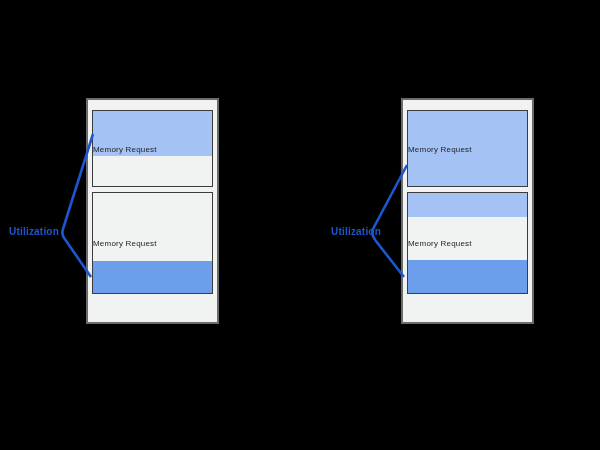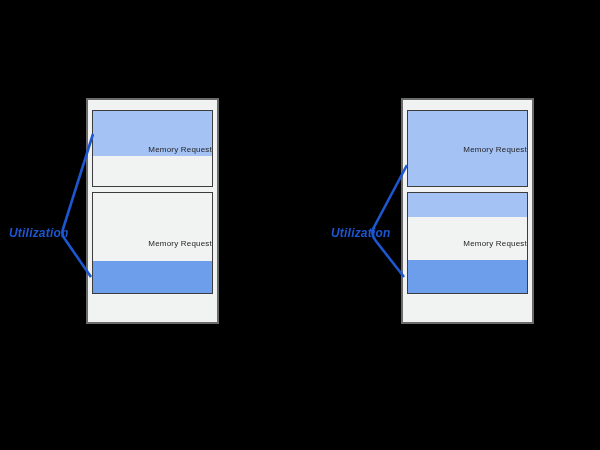--- a/index.html
+++ b/index.html
@@ -35,35 +35,34 @@
     overflow: hidden;
     background: #f1f2f2;
   }
   .request.first  { height: 77px;  margin-bottom: 5px; }
   .request.second { height: 102px; }
   .request .req-label {
     position: absolute;
     left: 0; right: 0;
     top: 50%;
     transform: translateY(-50%);
-    text-align: right;
+    text-align: left;
     font-size: 8px;
     letter-spacing: 0.2px;
     color: #1f1f1f;
     z-index: 2;
     pointer-events: none;
   }
   .segment { width: 100%; }
   .annotation-label {
     position: absolute;
-    font-size: 12px;
+    font-size: 10px;
     font-weight: bold;
     letter-spacing: 0.2px;
     white-space: nowrap;
-    font-style: italic;
   }
   .annotation-label.left  { left: 9px;   top: 226px; }
   .annotation-label.right { left: 331px; top: 226px; }
   svg.overlay {
     position: absolute;
     left: 0; top: 0;
     pointer-events: none;
   }
 </style>
 </head>

